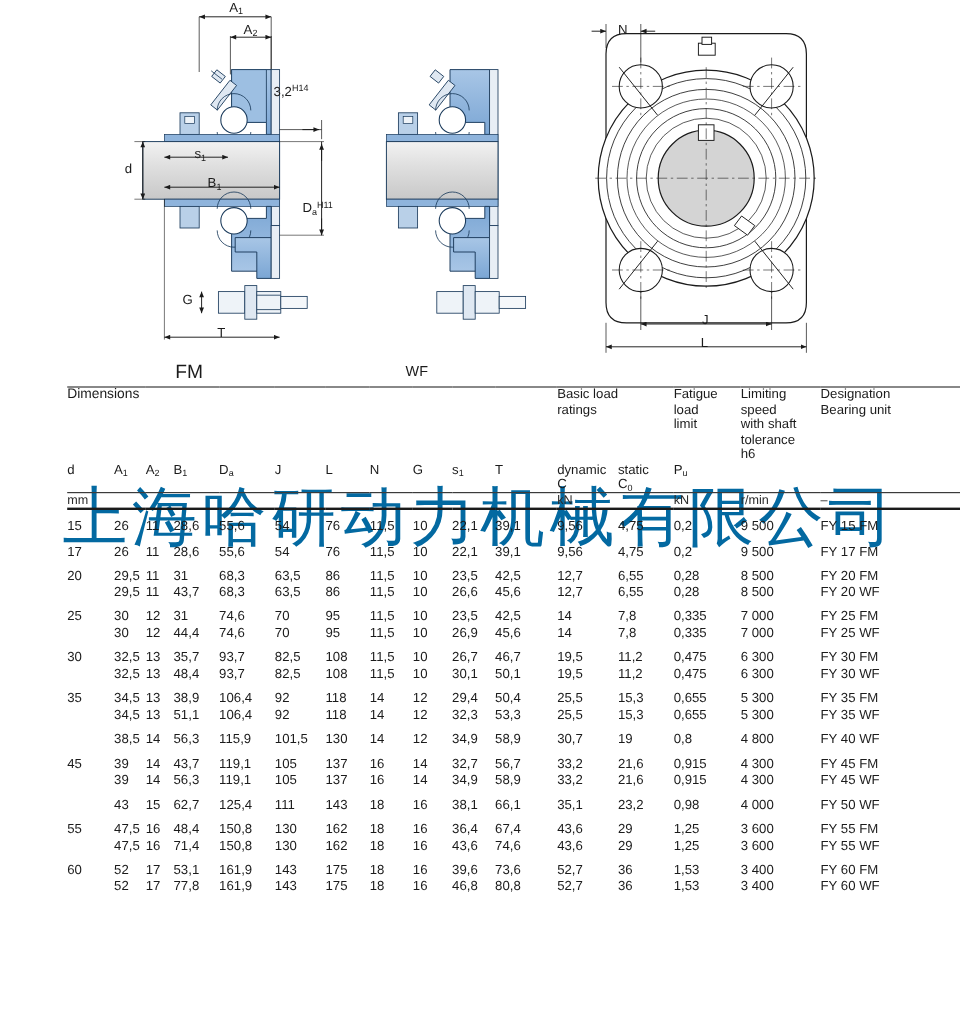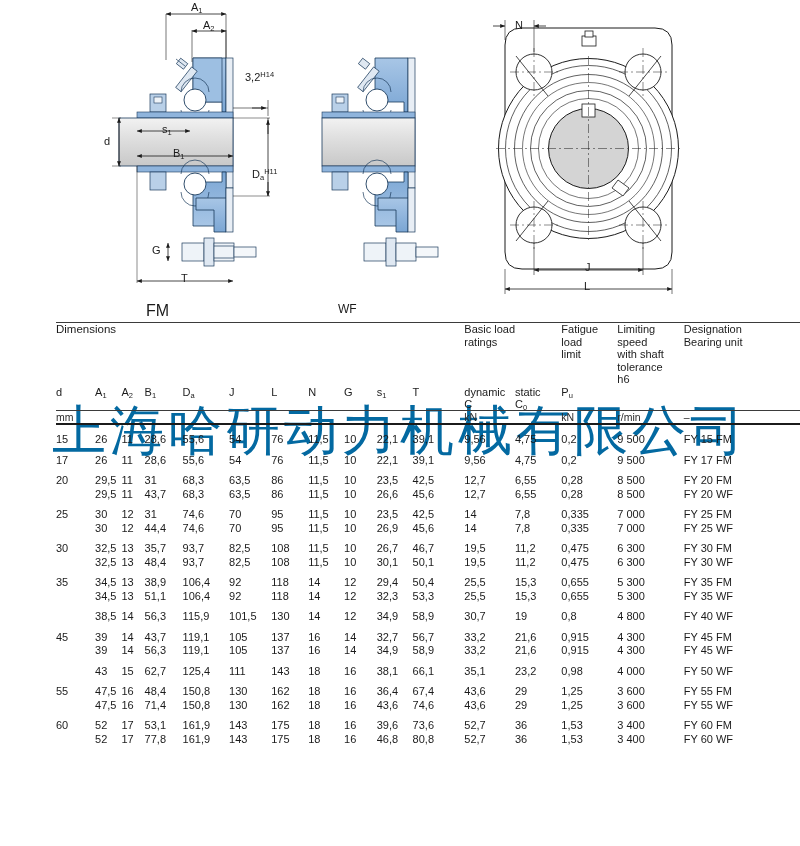--- a/index.html
+++ b/index.html
@@ -262,21 +262,21 @@
       </g>
     </svg>
 
     
     <div class="fig-label" style="left:191px;top:1px;font-size:11px;">
       <span>A</span><sub>1</sub>
     </div>
     <div class="fig-label" style="left:203px;top:19px;font-size:11px;">
       <span>A</span><sub>2</sub>
     </div>
-    <div class="fig-label" style="left:228px;top:71px;font-size:11px;padding-left:17px;">
+    <div class="fig-label" style="left:228px;top:71px;font-size:11px;">
       <span>3,2</span><sup>H14</sup>
     </div>
     <div class="fig-label" style="left:252px;top:132px;font-size:11px;margin-top:36px;">
       <span>D</span><sub>a</sub><sup>H11</sup>
     </div>
     <div class="fig-label" style="left:162px;top:123px;font-size:11px;">
       <span>s</span><sub>1</sub>
     </div>
     <div class="fig-label" style="left:104px;top:135px;font-size:11px;">
       <span>d</span>

